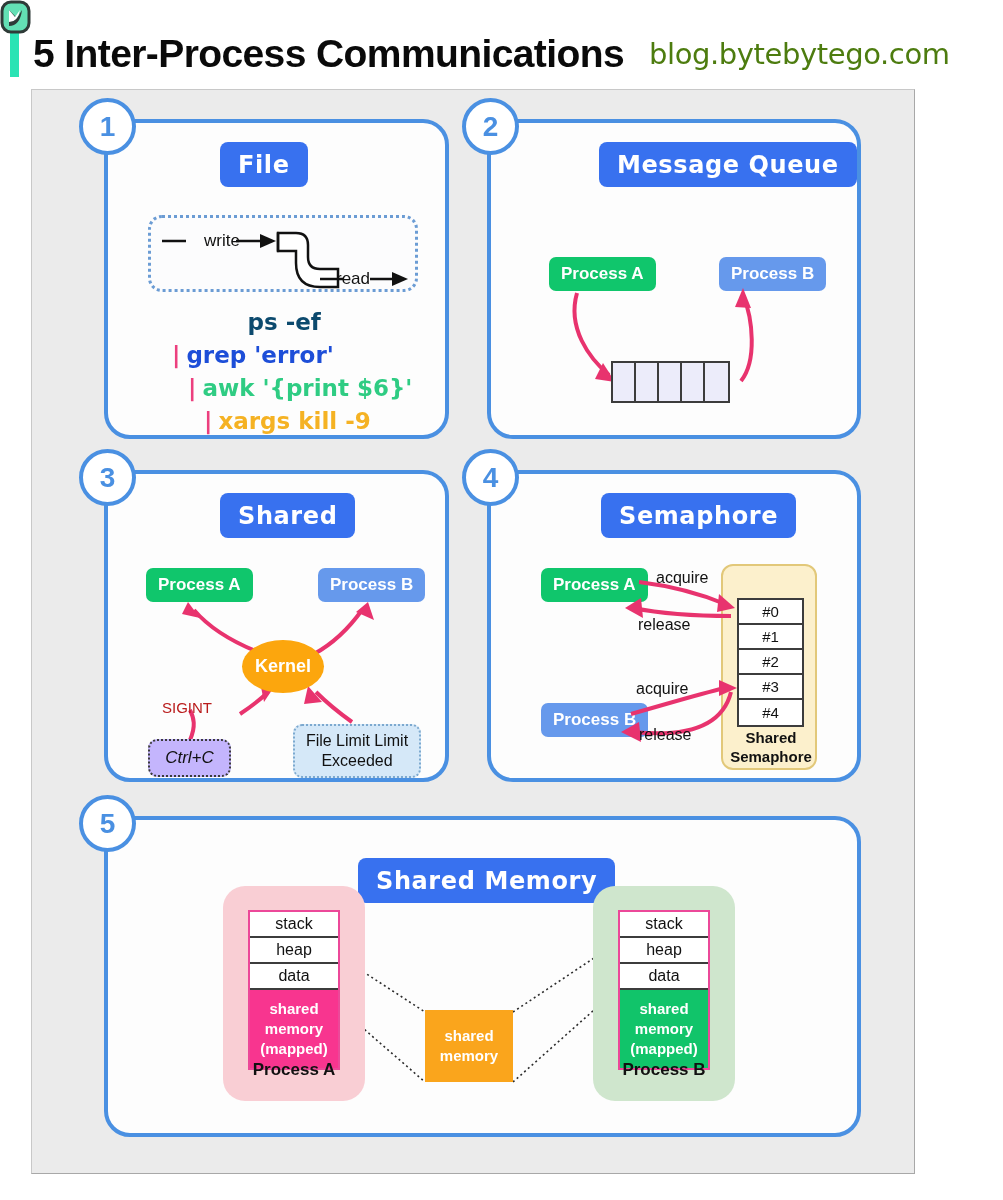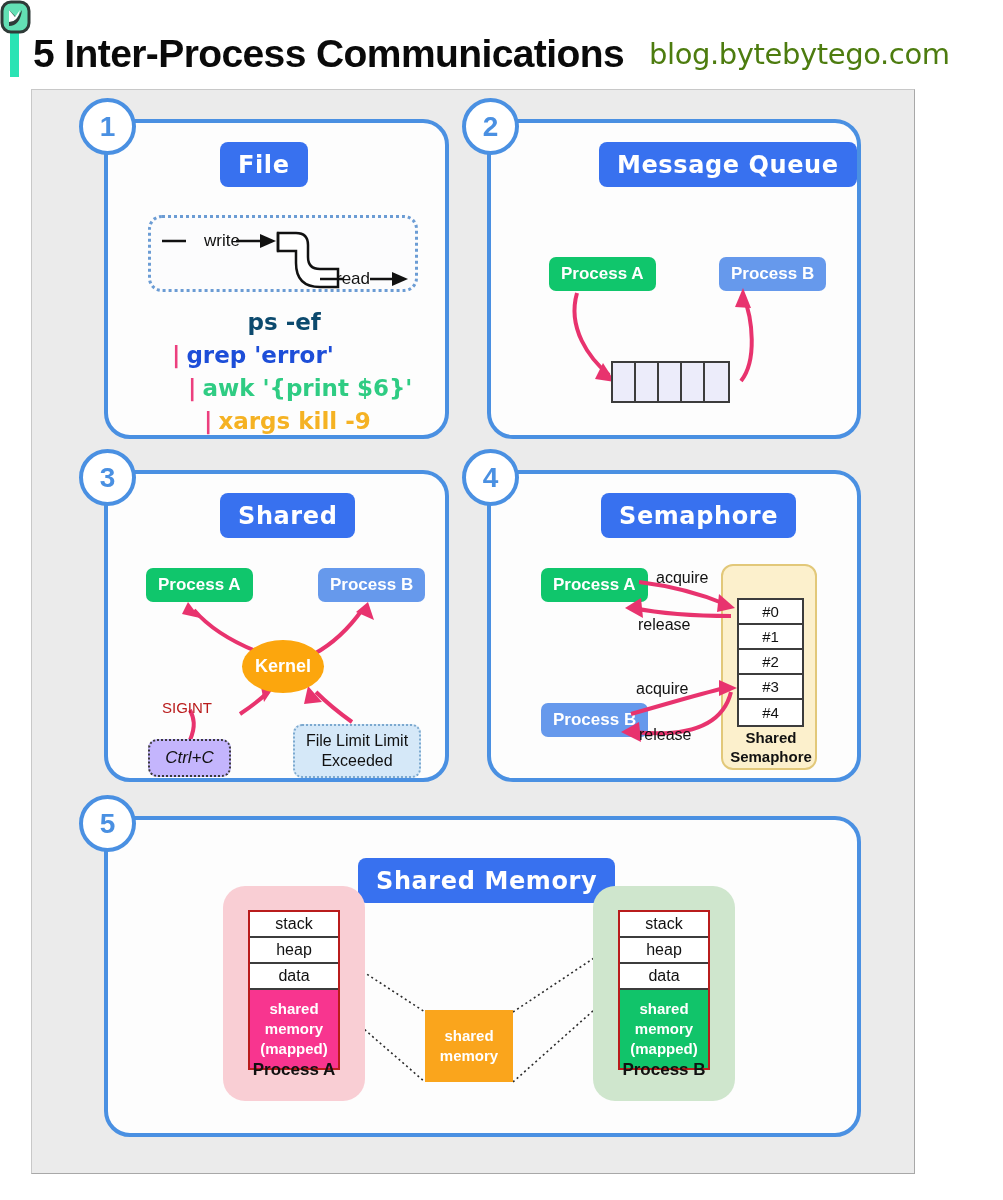--- a/index.html
+++ b/index.html
@@ -275,21 +275,21 @@
     position: absolute;
     width: 142px; height: 215px;
     border-radius: 22px;
   }
   #sm-proc-a { left: 115px; top: 66px; background: #f9ced4; }
   #sm-proc-b { left: 485px; top: 66px; background: #cfe6cd; }
   .sm-stack {
     position: absolute;
     left: 25px; top: 24px;
     width: 92px;
-    border: 2px solid #b91c1c;
+    border: 2px solid #ec4899;
   }
   .sm-cell {
     height: 26px;
     background: #ffffff;
     border-bottom: 2px solid #3c3c3c;
     display: flex; align-items: center; justify-content: center;
     font-size: 16px;
     color: #111;
   }
   .sm-shared {

